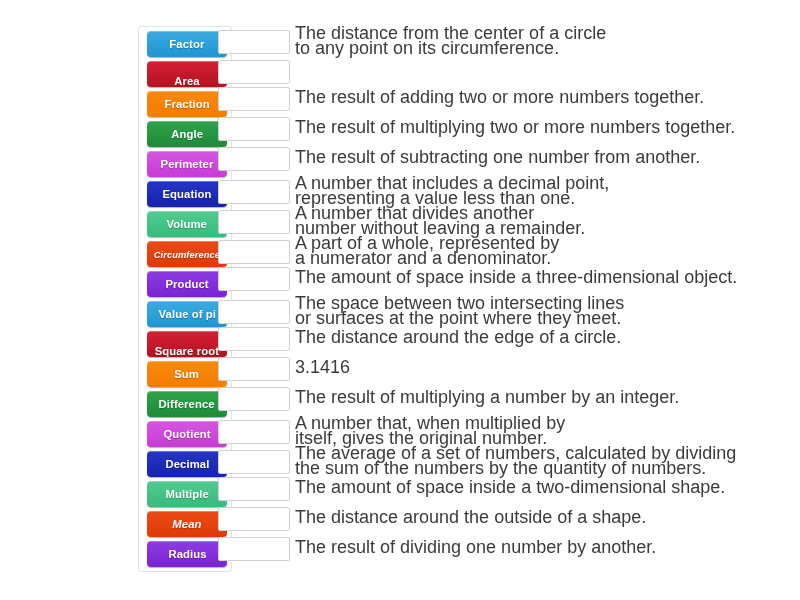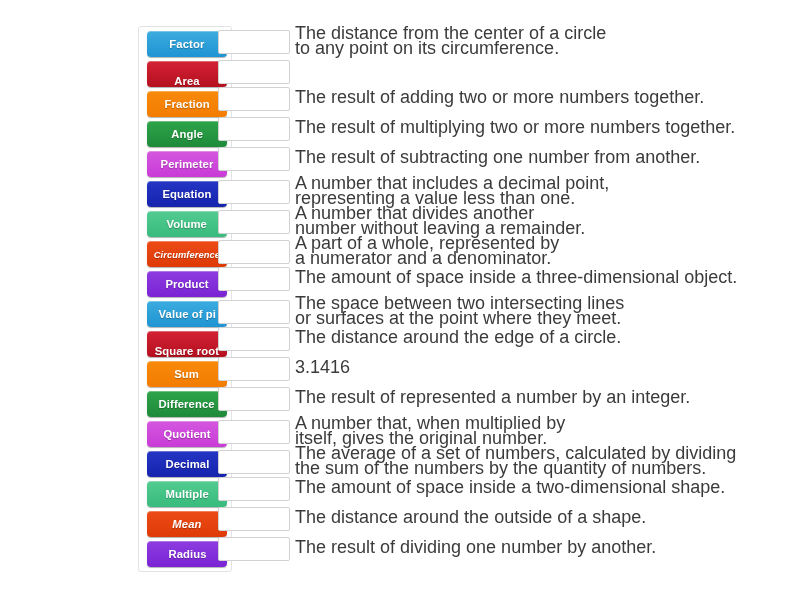--- a/index.html
+++ b/index.html
@@ -199,21 +199,21 @@
 representing a value less than one.</div>
       <div class="def" style="position: absolute; top: 180px;">A number that divides another
 number without leaving a remainder.</div>
       <div class="def" style="position: absolute; top: 210px;">A part of a whole, represented by
 a numerator and a denominator.</div>
       <div class="def" style="position: absolute; top: 244px;">The amount of space inside a three-dimensional object.</div>
       <div class="def" style="position: absolute; top: 270px;">The space between two intersecting lines
 or surfaces at the point where they meet.</div>
       <div class="def" style="position: absolute; top: 304px;">The distance around the edge of a circle.</div>
       <div class="def" style="position: absolute; top: 334px;">3.1416</div>
-      <div class="def" style="position: absolute; top: 364px;">The result of represented a number by an integer.</div>
+      <div class="def" style="position: absolute; top: 364px;">The result of multiplying a number by an integer.</div>
       <div class="def" style="position: absolute; top: 390px;">A number that, when multiplied by
 itself, gives the original number.</div>
       <div class="def" style="position: absolute; top: 420px;">The average of a set of numbers, calculated by dividing
 the sum of the numbers by the quantity of numbers.</div>
       <div class="def" style="position: absolute; top: 454px;">The amount of space inside a two-dimensional shape.</div>
       <div class="def" style="position: absolute; top: 484px;">The distance around the outside of a shape.</div>
       <div class="def" style="position: absolute; top: 514px;">The result of dividing one number by another.</div>
     </div>
 
 </div>

